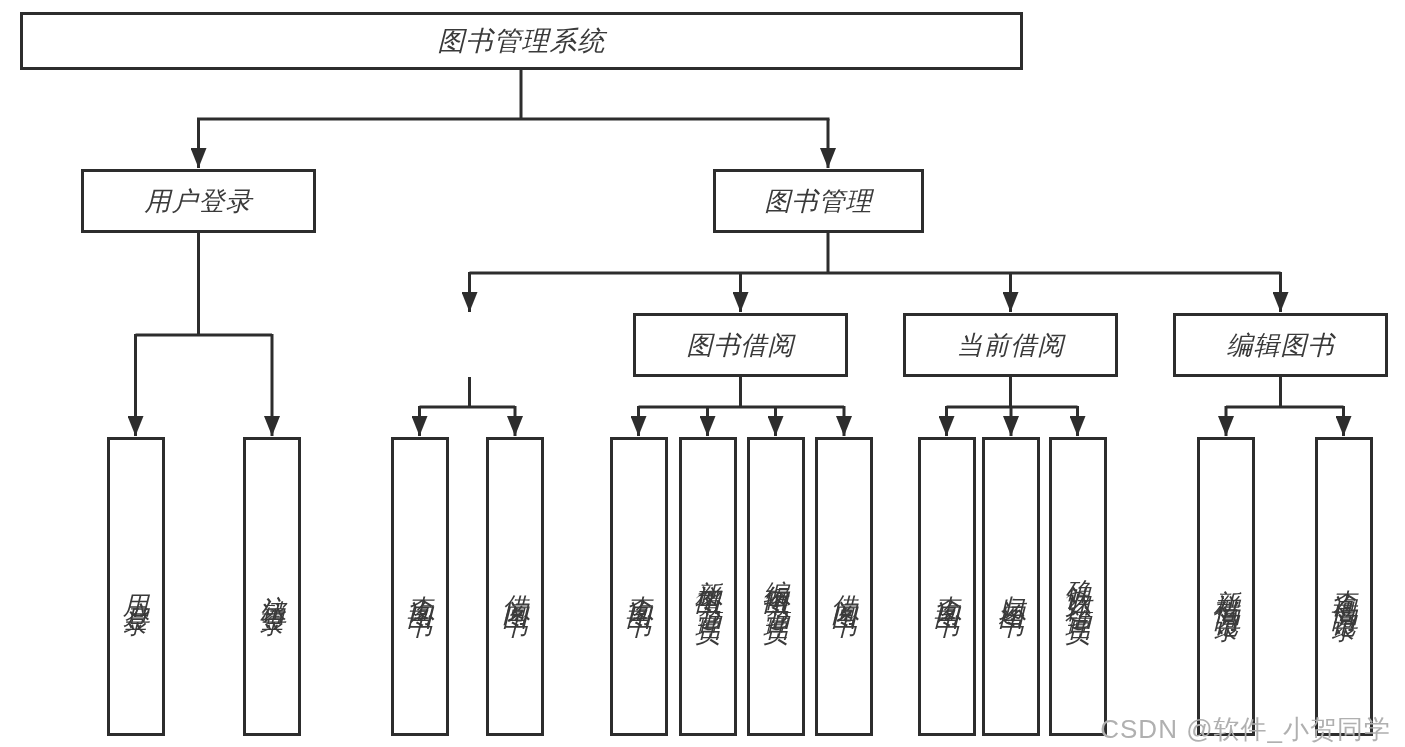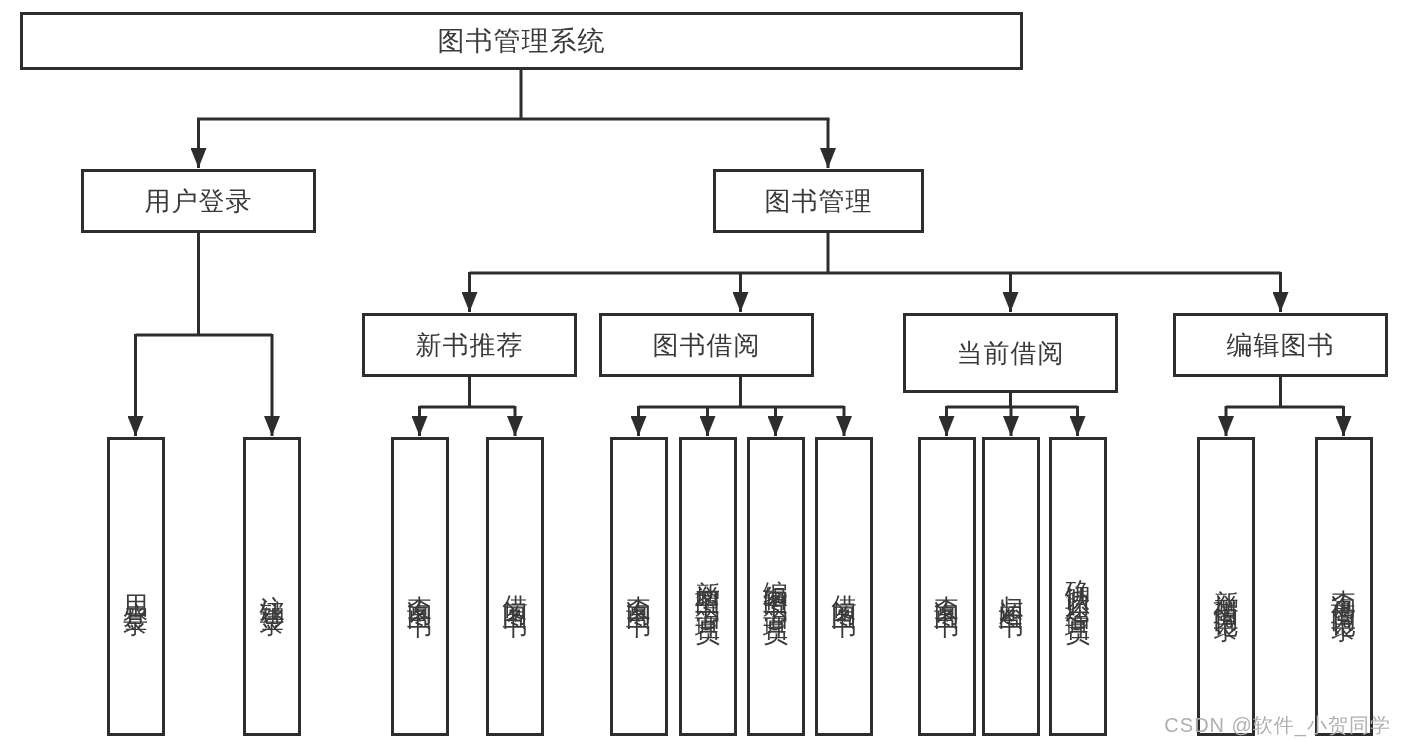--- a/index.html
+++ b/index.html
@@ -16,37 +16,38 @@
   .node {
     position: absolute;
     box-sizing: border-box;
     background: #ffffff;
     border: 3px solid #2d2d2d;
     display: flex;
     align-items: center;
     justify-content: center;
     z-index: 2;
     color: #3a3a3a;
+    font-style: italic;
   }
   .node.h { font-size: 26px; letter-spacing: 1px; }
   .node.root { font-size: 27px; }
   .node.v span {
     writing-mode: vertical-rl;
     text-orientation: mixed;
     font-size: 25px;
     letter-spacing: 6px;
     line-height: 1;
     white-space: nowrap;
   }
   .watermark {
     position: absolute;
     z-index: 5;
     right: 14px;
     top: 712px;
-    font-size: 20px;
+    font-size: 26px;
     color: #b0b0b0;
     letter-spacing: 1px;
     white-space: nowrap;
   }
 </style>
 </head>
 <body>
 
 <div class="stage">
 
@@ -98,23 +99,22 @@
       <path d="M1226,406 V436" marker-end="url(#arr)"></path>
       <path d="M1343.5,406 V436" marker-end="url(#arr)"></path>
     </g>
   </svg>
 
   <div class="node h root" style="left:20px;top:12px;width:1003px;height:58px">图书管理系统</div>
 
   <div class="node h" style="left:81px;top:169px;width:235px;height:64px">用户登录</div>
   <div class="node h" style="left:713px;top:169px;width:211px;height:64px">图书管理</div>
 
-  <div class="node h" style="left:362px;top:313px;width:215px;height:64px">新书推荐</div>
-  <div class="node h" style="left:599px;top:313px;width:215px;height:64px">图书借阅</div>
-  <div class="node h" style="left:903px;top:313px;width:215px;height:80px">当前借阅</div>
+  <div class="node h" style="left:633px;top:313px;width:215px;height:64px">图书借阅</div>
+  <div class="node h" style="left:903px;top:313px;width:215px;height:64px">当前借阅</div>
   <div class="node h" style="left:1173px;top:313px;width:215px;height:64px">编辑图书</div>
 
   <div class="node v" style="left:106.5px;top:437px;width:58px;height:299px">
     <span>用户登录</span>
   </div>
   <div class="node v" style="left:243px;top:437px;width:58px;height:299px">
     <span>注销登录</span>
   </div>
 
   <div class="node v" style="left:390.5px;top:437px;width:58px;height:299px">

